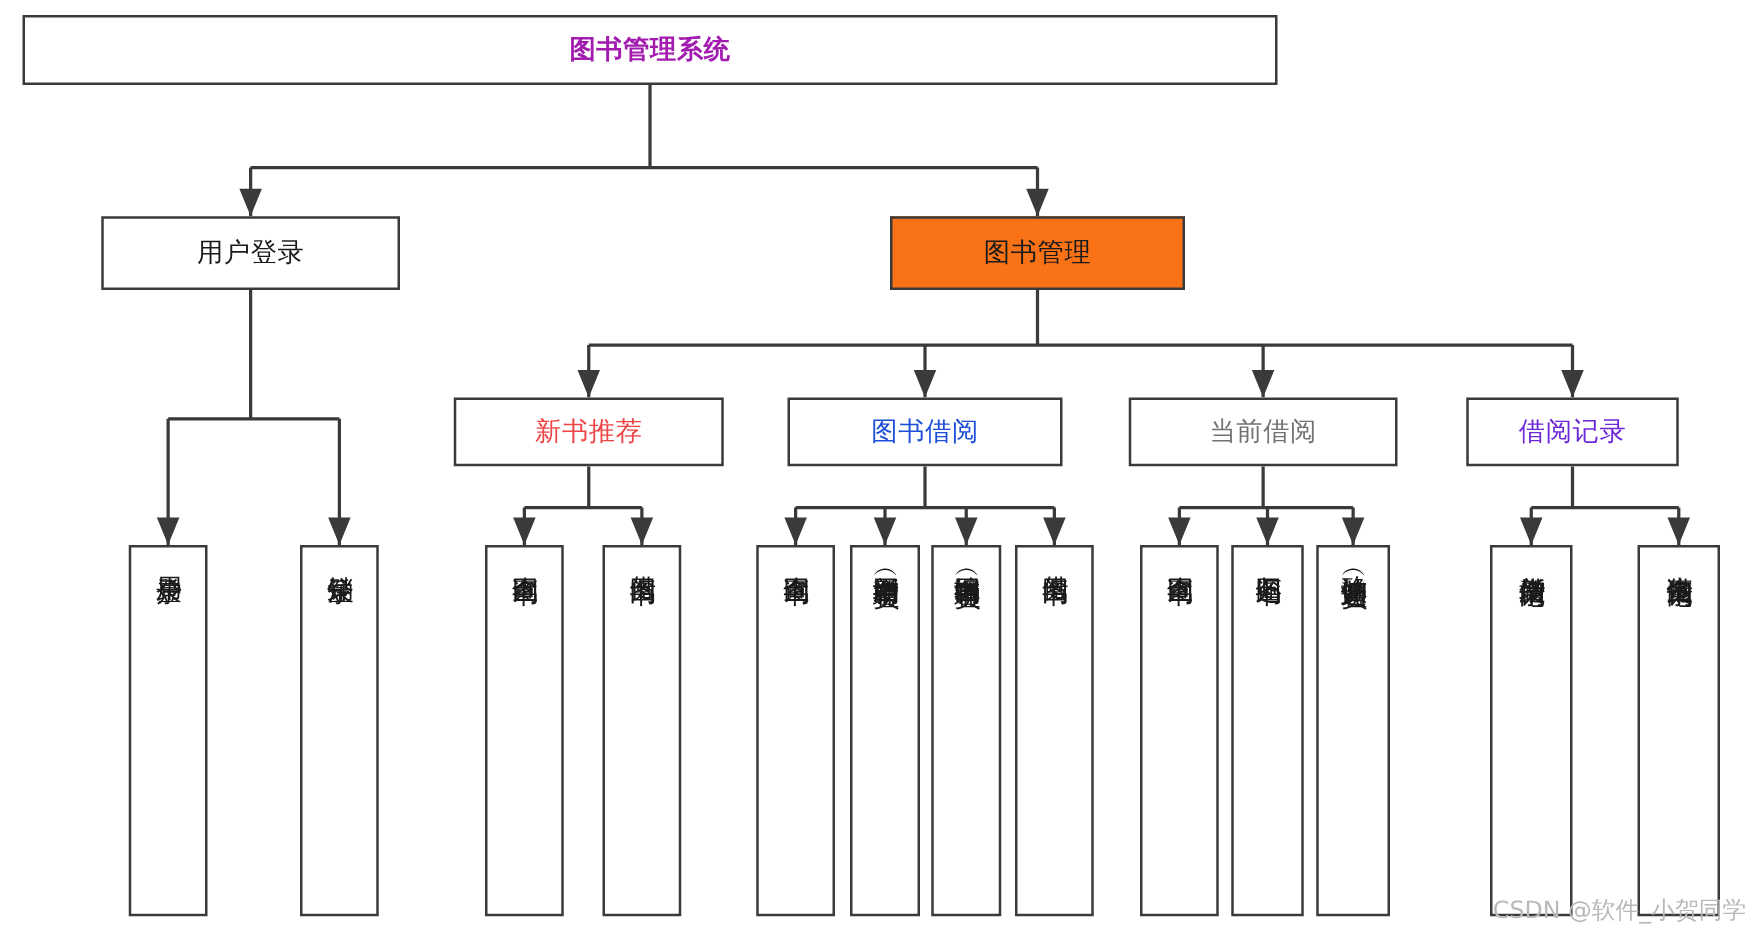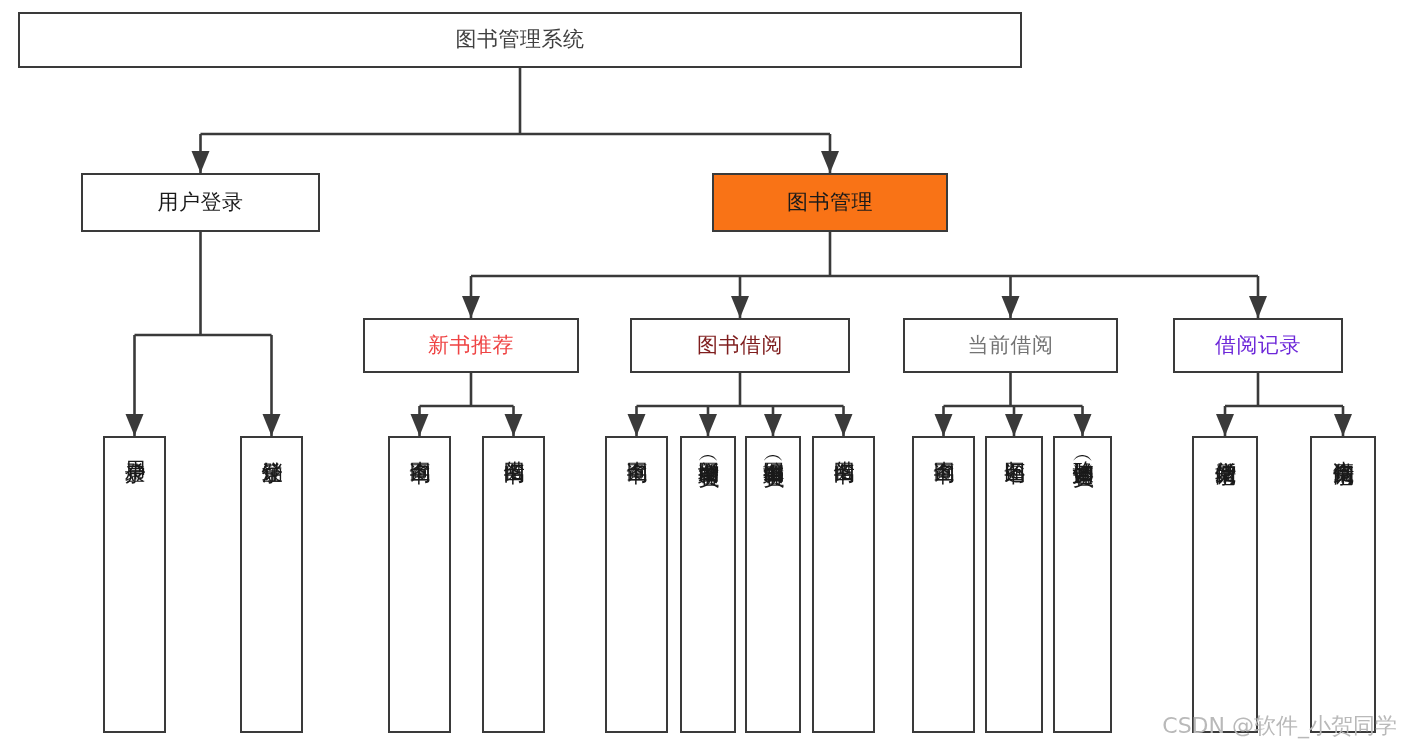--- a/index.html
+++ b/index.html
@@ -25,21 +25,21 @@
     font-size:21px;line-height:1.32;letter-spacing:1px;
     white-space:nowrap;
   }
   .node-box.leaf{
     align-items:flex-start;justify-content:center;padding-top:6px;
   }
   .node-box.leaf .node-label-v{display:block;}
   svg#connectors{position:absolute;left:0;top:0;width:1405px;height:747px;pointer-events:none;}
   #watermark{
     position:absolute;right:8px;bottom:6px;
-    font-size:22px;color:#b9b9b9;white-space:nowrap;
+    font-size:19px;color:#b9b9b9;white-space:nowrap;
     font-family:"DejaVu Sans","Liberation Sans",sans-serif;
   }
 </style>
 </head>
 <body>
 
 <div id="diagram-root">
   <svg id="connectors" viewBox="0 0 1405 747" xmlns="http://www.w3.org/2000/svg">
       <line x1="520" y1="68" x2="520" y2="134" stroke="#3a3a3a" stroke-width="2.6"></line>
       <line x1="200.5" y1="134" x2="830" y2="134" stroke="#3a3a3a" stroke-width="2.6"></line>
@@ -89,33 +89,33 @@
       <polygon points="1073.5,414 1091.5,414 1082.5,436" fill="#3a3a3a"></polygon>
       <line x1="1258" y1="373" x2="1258" y2="406" stroke="#3a3a3a" stroke-width="2.6"></line>
       <line x1="1225" y1="406" x2="1343" y2="406" stroke="#3a3a3a" stroke-width="2.6"></line>
       <line x1="1225" y1="406" x2="1225" y2="436" stroke="#3a3a3a" stroke-width="2.6"></line>
       <polygon points="1216,414 1234,414 1225,436" fill="#3a3a3a"></polygon>
       <line x1="1343" y1="406" x2="1343" y2="436" stroke="#3a3a3a" stroke-width="2.6"></line>
       <polygon points="1334,414 1352,414 1343,436" fill="#3a3a3a"></polygon>
     </svg>
   <div id="nodes-layer">
       <div class="node-box level-root" style="left: 18px; top: 12px; width: 1004px; height: 56px; border-color: rgb(58, 58, 58); background: rgb(255, 255, 255);">
-        <span class="node-label-h" style="color: #404040;">图书管理系统</span>
+        <span class="node-label-h" style="color: #a21caf; font-weight: bold;">图书管理系统</span>
       </div>
       <div class="node-box level-2" style="left: 81px; top: 173px; width: 239px; height: 59px; border-color: rgb(58, 58, 58); background: rgb(255, 255, 255);">
         <span class="node-label-h" style="color: rgb(26, 26, 26);">用户登录</span>
       </div>
       <div class="node-box level-2" style="left: 712px; top: 173px; width: 236px; height: 59px; border-color: rgb(58, 58, 58); background: #f97316;">
         <span class="node-label-h" style="color: rgb(26, 26, 26);">图书管理</span>
       </div>
       <div class="node-box level-3" style="left: 363px; top: 318px; width: 216px; height: 55px; border-color: rgb(58, 58, 58); background: rgb(255, 255, 255);">
         <span class="node-label-h" style="color: #ef4444;">新书推荐</span>
       </div>
       <div class="node-box level-3" style="left: 630px; top: 318px; width: 220px; height: 55px; border-color: rgb(58, 58, 58); background: rgb(255, 255, 255);">
-        <span class="node-label-h" style="color: #7f1d1d;">图书借阅</span>
+        <span class="node-label-h" style="color: #1d4ed8;">图书借阅</span>
       </div>
       <div class="node-box level-3" style="left: 903px; top: 318px; width: 215px; height: 55px; border-color: rgb(58, 58, 58); background: rgb(255, 255, 255);">
         <span class="node-label-h" style="color: #737373;">当前借阅</span>
       </div>
       <div class="node-box level-3" style="left: 1173px; top: 318px; width: 170px; height: 55px; border-color: rgb(58, 58, 58); background: rgb(255, 255, 255);">
         <span class="node-label-h" style="color: #6d28d9;">借阅记录</span>
       </div>
       <div class="node-box leaf" style="left: 103px; top: 436px; width: 63px; height: 297px; border-color: rgb(58, 58, 58); background: rgb(255, 255, 255);">
         <span class="node-label-v" style="color: rgb(26, 26, 26);">用户登录</span>
       </div>

